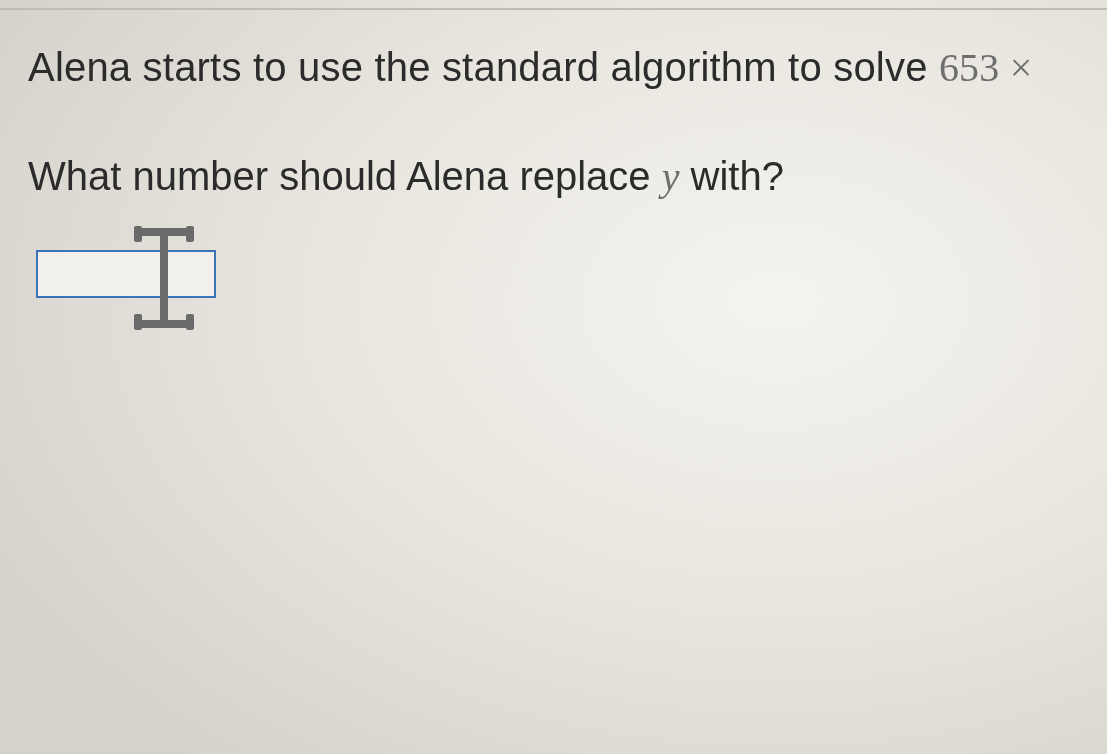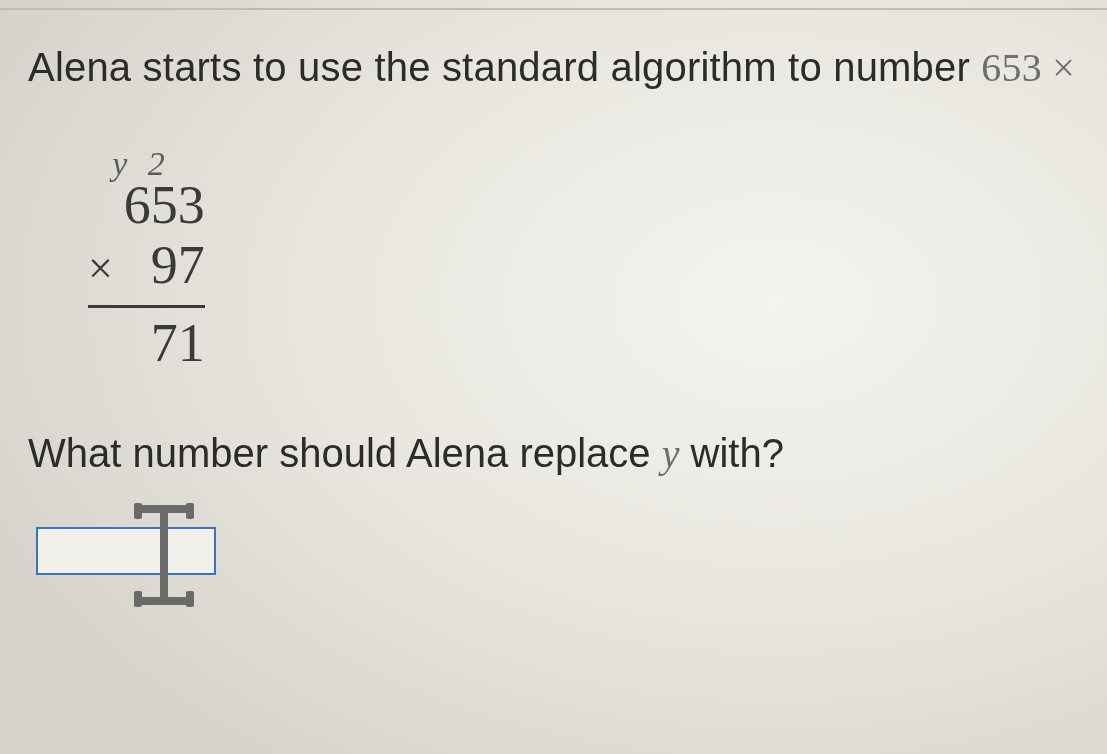--- a/index.html
+++ b/index.html
@@ -127,34 +127,23 @@
   .ibeam .serif-r-bot { bottom: 4px; right: 0; }
 </style>
 </head>
 <body>
 
 <div class="top-rule"></div>
 
 <div class="content">
 
   <p class="prompt-text">
-    <span>Alena starts to use the standard algorithm to number </span><span class="expr">653 ×</span><br>
+    <span>Alena starts to use the standard algorithm to solve </span><span class="expr">653 ×</span><br>
   </p>
 
-  <div class="mult-work">
-    <div class="carry-row">
-      <span class="var-y">y</span>&nbsp;<span>2</span>
-    </div>
-    <div class="multiplicand">653</div>
-    <div class="multiplier-line">
-      <span class="times-sign">×</span>
-      <span>97</span>
-    </div>
-    <div class="partial">71</div>
-  </div>
 
   <p class="question">
     <span>What number should Alena replace </span><span class="var-y">y</span><span> with?</span>
   </p>
 
   <div class="answer-area">
     <input type="text" class="answer-input" value="" style="">
     <div class="ibeam">
       <div class="cap-top"></div>
       <div class="serif-l-top"></div>

